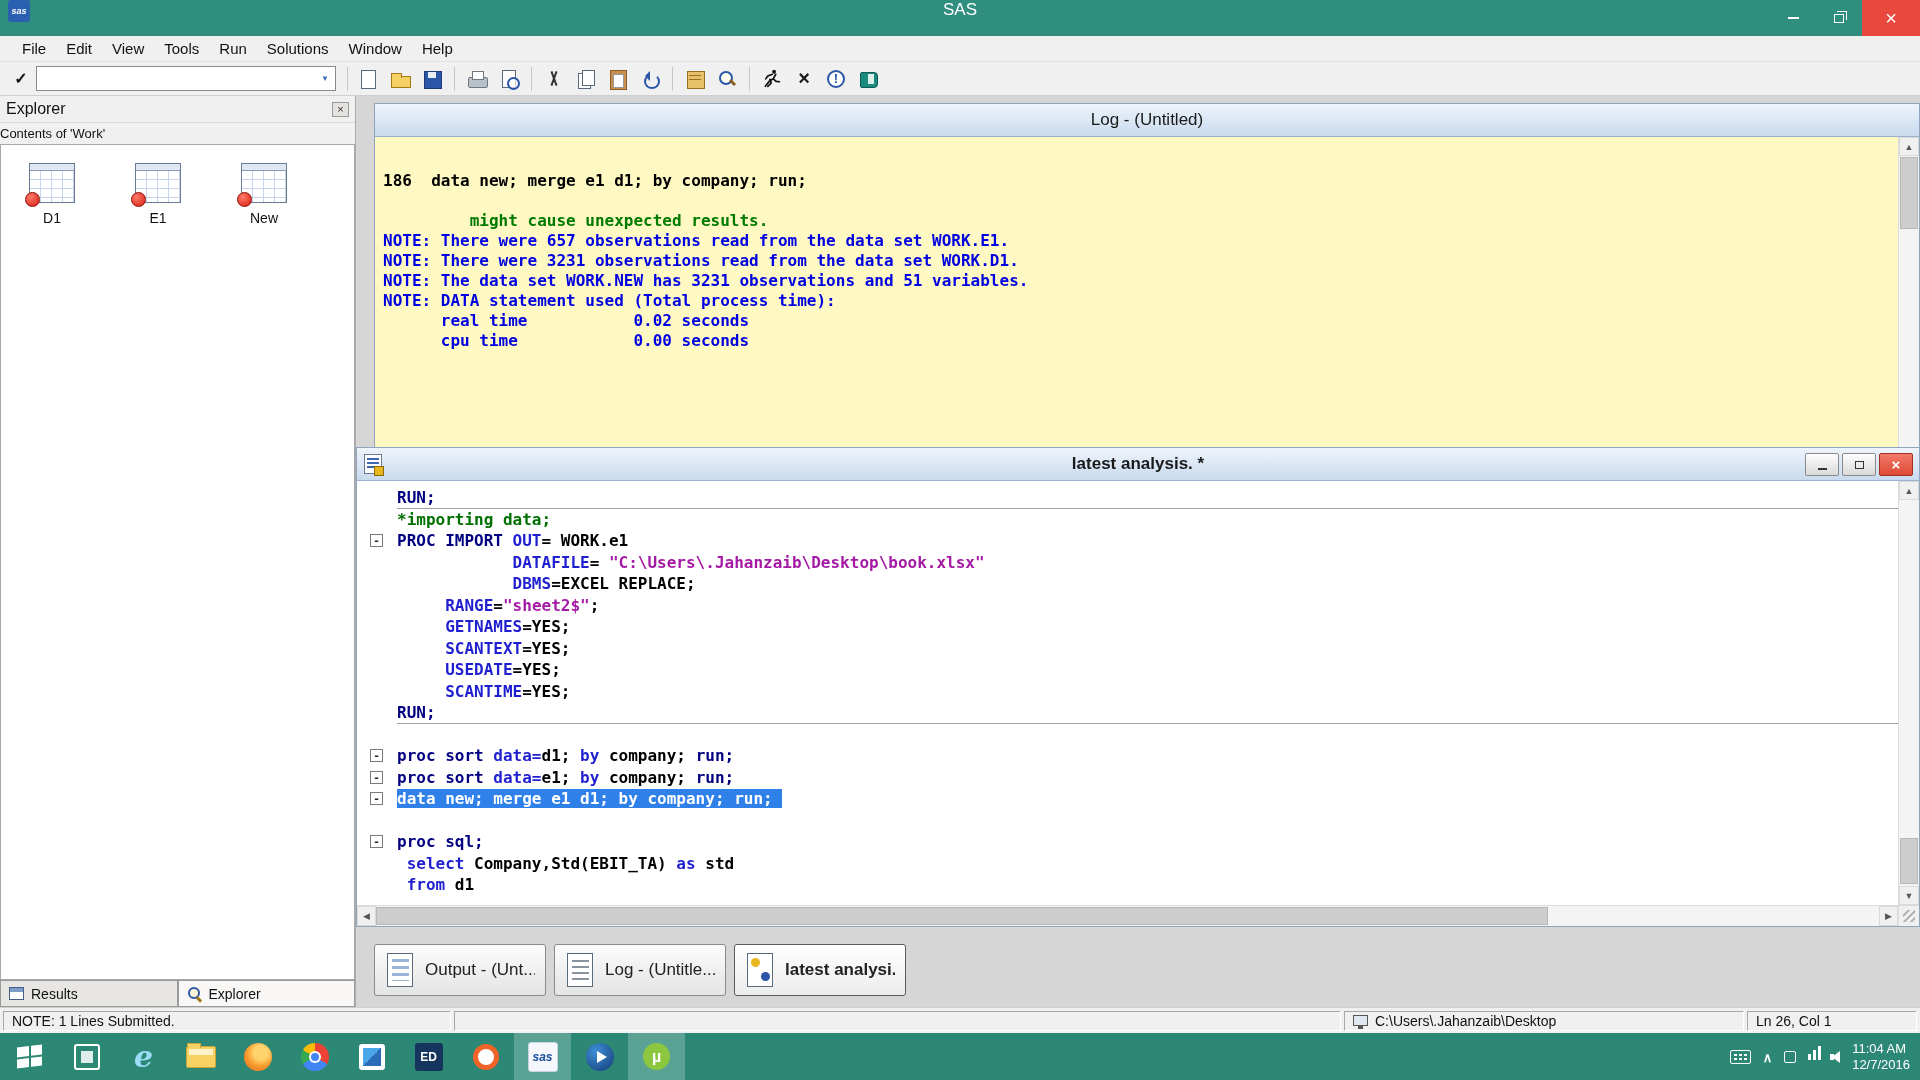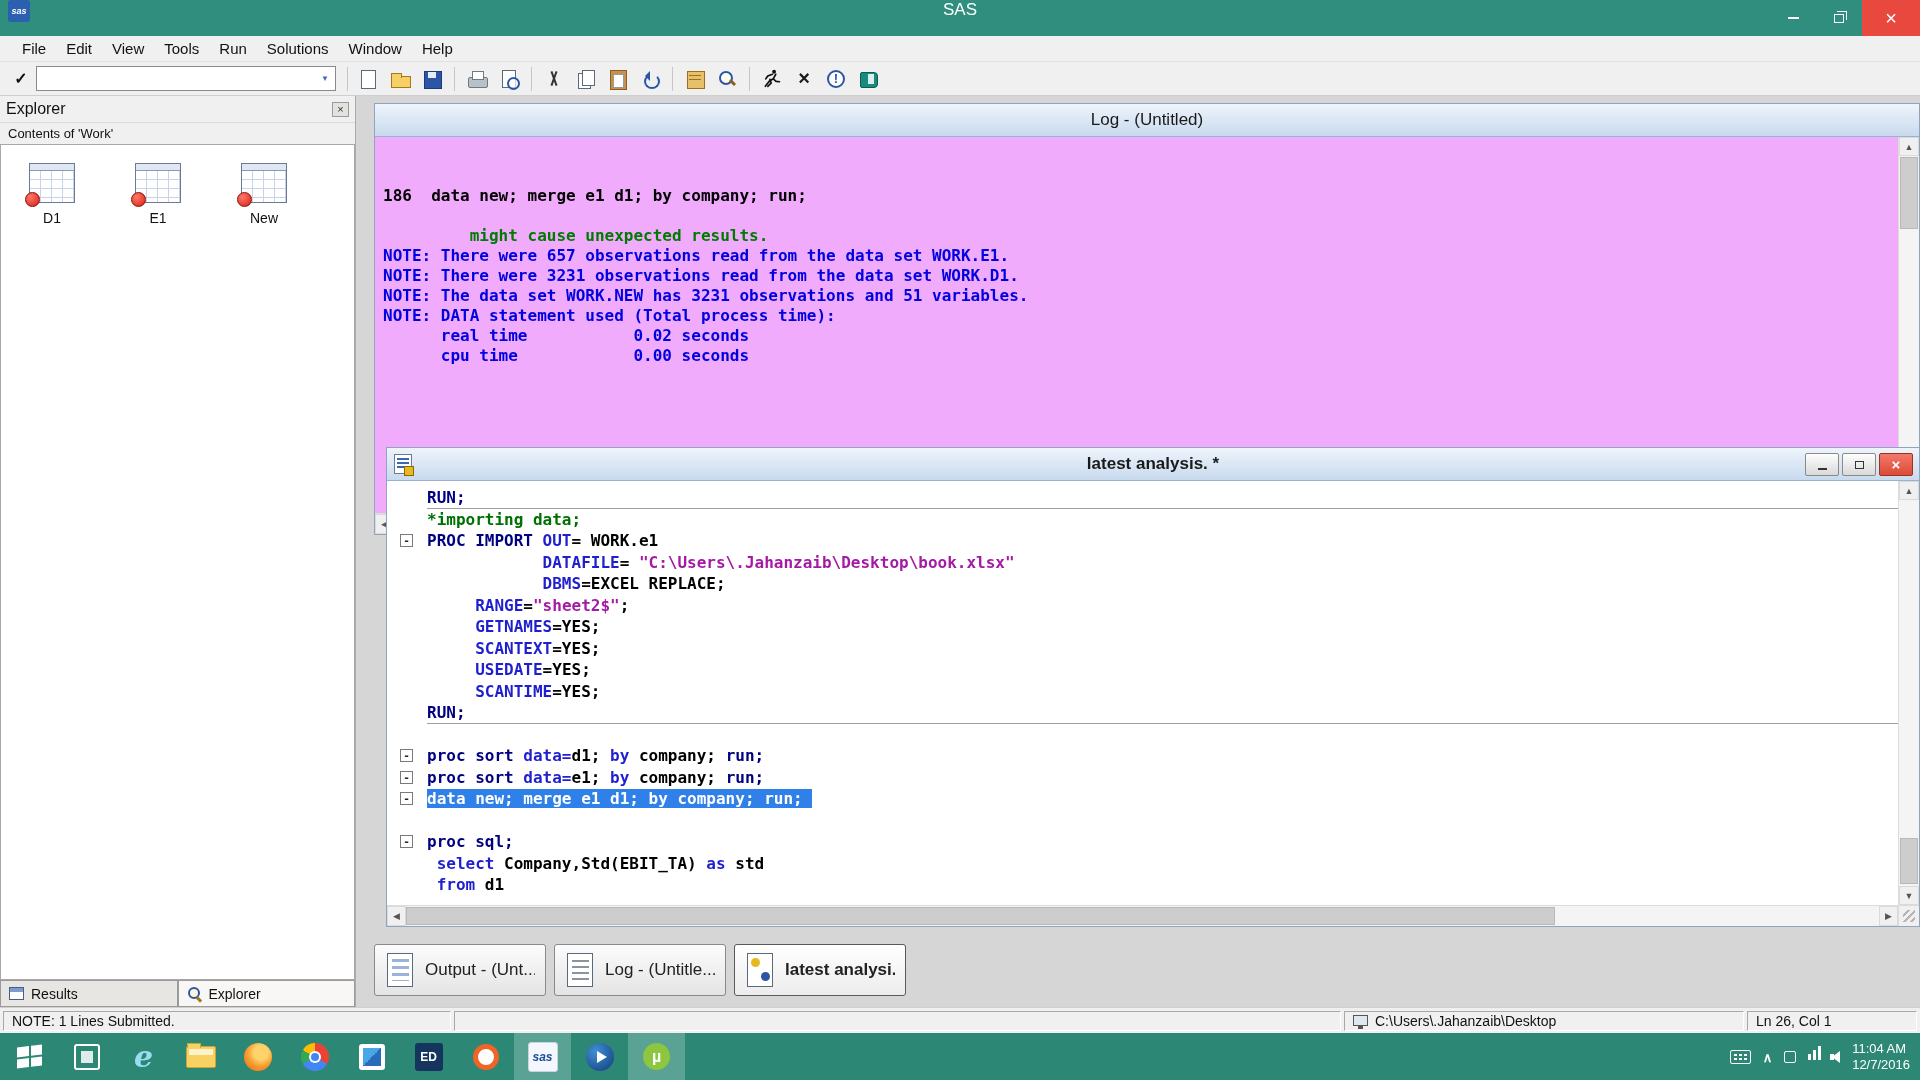--- a/index.html
+++ b/index.html
@@ -60,55 +60,55 @@
 .break-icon::after{content:"!";position:absolute;inset:0;display:flex;align-items:center;justify-content:center;color:#2b56a8;font-weight:bold;font-size:13px}
 .help-icon::before{content:"";position:absolute;left:3px;top:4px;width:16px;height:14px;background:#1a8a7e;border:1px solid #0c5c54;border-radius:2px 4px 4px 2px}
 .help-icon::after{content:"";position:absolute;left:11px;top:6px;width:6px;height:10px;background:#fff;opacity:.85}
 
 
 .main{position:absolute;left:0;right:0;top:96px;bottom:73px;display:flex}
 .explorer{width:356px;background:#f0f0f0;border-right:1px solid #ababab;display:flex;flex-direction:column}
 .exp-header{height:27px;display:flex;align-items:center;padding:0 6px;font-size:16px;border-bottom:1px solid #dadada}
 .exp-close{margin-left:auto;width:17px;height:15px;background:#e4e2de;border:1px solid #9a9a9a;display:flex;align-items:center;justify-content:center}
 .exp-close::before{content:"\00d7";font-size:11px;color:#333;line-height:1}
-.exp-sub{font-size:13px;padding:3px 8px}
+.exp-sub{font-size:13px;padding:3px 0}
 .exp-list{flex:1;background:#fff;border:1px solid #a8a8a8;display:flex;align-items:flex-start;padding:18px 12px;gap:28px}
 .ds-item{width:78px;display:flex;flex-direction:column;align-items:center;gap:7px}
 .ds-icon{width:46px;height:40px;background:#fff;border:1px solid #6a7a94;position:relative;background-image:linear-gradient(#c7d3e6 1px,transparent 1px),linear-gradient(90deg,#c7d3e6 1px,transparent 1px);background-size:11px 9px;background-position:-1px 6px}
 .ds-icon::before{content:"";position:absolute;left:0;top:0;right:0;height:6px;background:#dfe7f2;border-bottom:1px solid #8a9ab4}
 .ds-icon::after{content:"";position:absolute;left:-5px;bottom:-5px;width:13px;height:13px;border-radius:50%;background:radial-gradient(circle at 35% 30%,#ff7a6a,#d81e10);border:1px solid #8a0c04}
 .ds-label{font-size:14px}
 .exp-tabs{height:27px;display:flex}
 .exp-tab{flex:1;display:flex;align-items:center;gap:7px;padding:0 8px;font-size:14px;background:#e8e6e3;border:1px solid #9a9a9a}
 .exp-tab.active{background:#f8f7f5}
 .results-tab-icon{width:15px;height:13px;border:1px solid #44608a;background:#fff;position:relative;flex:0 0 15px}
 .results-tab-icon::before{content:"";position:absolute;left:0;right:0;top:0;height:4px;background:#7e9cc8}
 .explorer-tab-icon{width:15px;height:14px;position:relative;flex:0 0 15px}
 .explorer-tab-icon::before{content:"";position:absolute;left:1px;top:0;width:8px;height:8px;border:2px solid #2b56a8;border-radius:50%;background:#fdf6d8}
 .explorer-tab-icon::after{content:"";position:absolute;right:0;bottom:0;width:6px;height:3px;background:#a5781a;transform:rotate(45deg)}
 
 
 .mdi{flex:1;position:relative;background:#d6d6d6;overflow:hidden}
 .window{position:absolute;background:#fff;border:1px solid #8fa5bd}
 .log-window{left:18px;right:0;top:7px;height:432px}
-.editor-window{left:30px;right:0;top:351px;height:480px}
+.editor-window{left:0;right:0;top:351px;height:480px}
 .child-titlebar{position:absolute;left:0;right:0;top:0;height:33px;background:linear-gradient(#eef4fb,#c8daee);border-bottom:1px solid #9ab2cf;display:flex;align-items:center;justify-content:center}
 .child-title{font-size:17px;color:#1a1a1a}
 .editor-window .child-title{font-weight:bold}
 .ed-win-icon{position:absolute;left:7px;top:6px;width:18px;height:20px;background:#fff;border:1px solid #6a7a94}
 .ed-win-icon::before{content:"";position:absolute;left:2px;top:3px;right:2px;height:2px;background:#3c66b0;box-shadow:0 4px 0 #3c66b0,0 8px 0 #3c66b0}
 .ed-win-icon::after{content:"";position:absolute;right:-3px;bottom:-3px;width:8px;height:8px;background:#e8b820;border:1px solid #8a6a00}
 .ed-controls{position:absolute;right:6px;top:5px;display:flex;gap:3px}
 .edc{width:34px;height:23px;border:1px solid #8a8a8a;border-radius:2px;background:linear-gradient(#fefefe,#d9d9d9);display:flex;align-items:center;justify-content:center}
 .edc.close{background:linear-gradient(#f27a6a,#dc4a35);border-color:#a03020}
 .g-min2{width:9px;height:2px;background:#333;display:block;margin-top:9px}
 .g-rest2{width:9px;height:8px;border:1.5px solid #333;display:block}
 .g-close2::before{content:"\00d7";color:#fff;font-size:15px;font-weight:bold;line-height:1}
 
-.log-content{position:absolute;left:0;top:33px;right:21px;bottom:21px;background:#f0abfc;overflow:hidden;padding:29px 0 0 8px;font-family:"DejaVu Sans Mono",monospace;font-weight:bold;font-size:16px;line-height:20px}
+.log-content{position:absolute;left:0;top:33px;right:21px;bottom:21px;background:#fef9c3;overflow:hidden;padding:14px 0 0 8px;font-family:"DejaVu Sans Mono",monospace;font-weight:bold;font-size:16px;line-height:20px}
 .log-line{white-space:pre;min-height:20px}
 .log-line.warning{color:#007a00}
 .log-line.note{color:#0000e0}
 .log-line.plain{color:#000}
 
 .editor-content{position:absolute;left:0;top:33px;right:21px;bottom:21px;background:#fff;overflow:hidden;padding-top:6px;font-family:"DejaVu Sans Mono",monospace;font-weight:bold;font-size:16px;line-height:21.5px}
 .ed-row{display:flex;height:21.5px}
 .ed-row.divider .ed-code{border-bottom:1px solid #9aa0a8}
 .fold-col{width:40px;flex:0 0 40px;position:relative}
 .fold-marker{position:absolute;left:13px;top:4px;width:13px;height:13px;border:1px solid #7a7a7a;background:#fff;text-align:center;color:#222;font-size:11px;line-height:11px}

